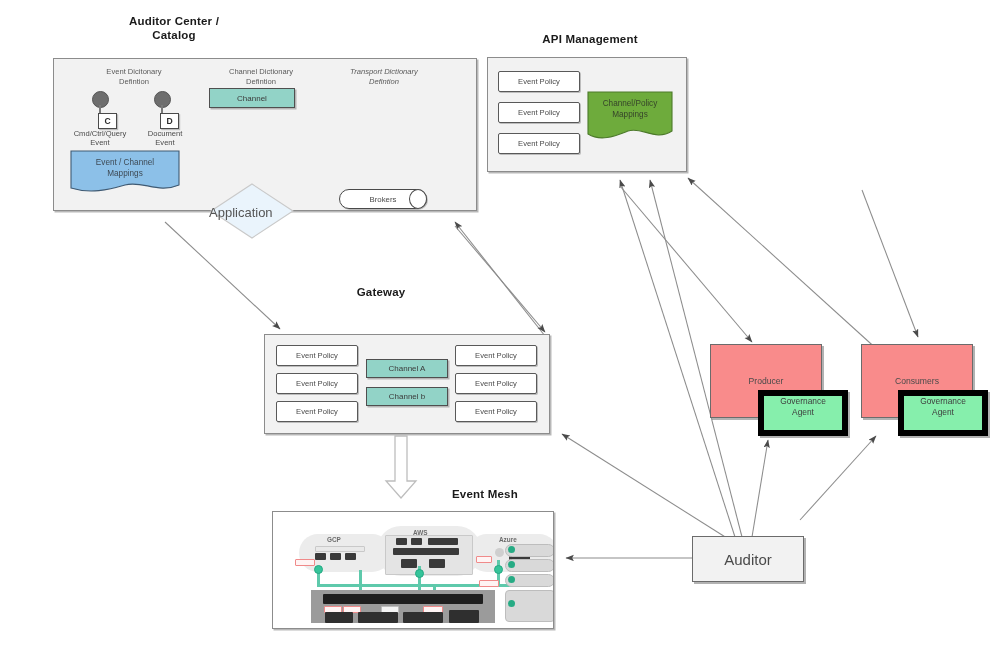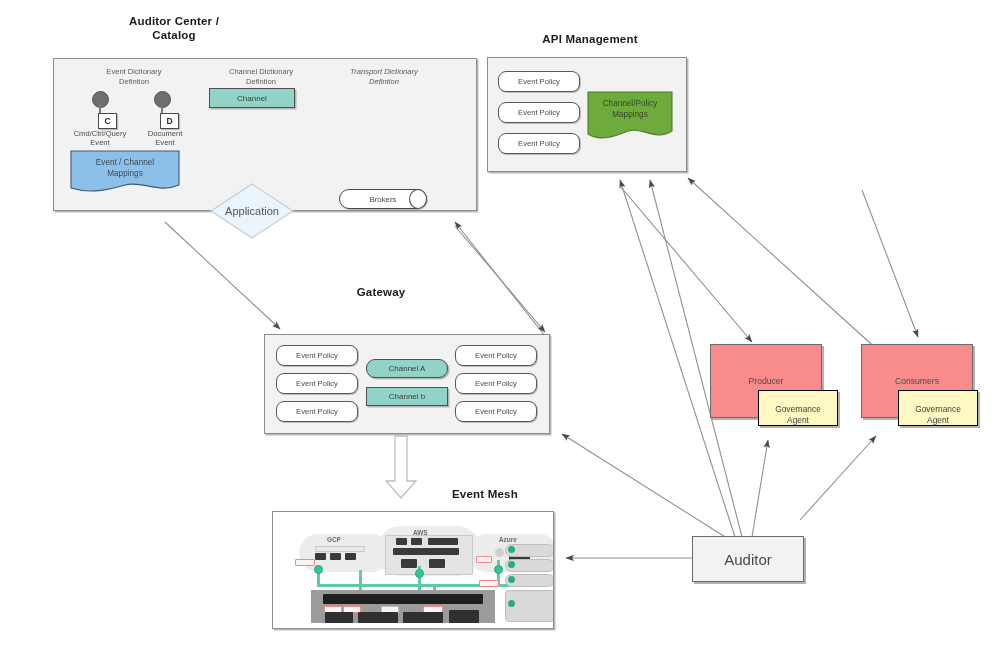--- a/index.html
+++ b/index.html
@@ -7,53 +7,53 @@
        font-family:"Liberation Sans","DejaVu Sans",sans-serif;color:#404040;}
   .abs{position:absolute;}
   .svg-layer{position:absolute;left:0;top:0;width:992px;height:645px;pointer-events:none;}
 
   .section-title{font-weight:bold;font-size:11.5px;color:#1a1a1a;text-align:center;line-height:14px;letter-spacing:.2px;}
 
   .panel{background:#f2f2f2;border:1px solid #8c8c8c;box-shadow:1.5px 1.5px 0 rgba(0,0,0,.28);}
 
   .sub-label{font-size:7.6px;color:#5a5a5a;text-align:center;line-height:9.6px;}
 
-  .pill{border:1px solid #595959;border-radius:8px;background:#ffffff;
+  .pill{border:1px solid #595959;border-radius:2px;background:#ffffff;
         font-size:7.6px;color:#4a4a4a;display:flex;align-items:center;justify-content:center;
         box-shadow:1px 1px 0 rgba(0,0,0,.22);}
 
   .teal-box{background:#92d3c7;border:1px solid #4f4f4f;font-size:8px;color:#3b3b3b;
             display:flex;align-items:center;justify-content:center;
             box-shadow:1.5px 1.5px 0 rgba(0,0,0,.25);}
 
   .cyl{position:relative;background:#ffffff;border:1px solid #4a4a4a;border-radius:11px;
        font-size:7.8px;color:#4a4a4a;display:flex;align-items:center;justify-content:center;
        box-shadow:1px 1px 0 rgba(0,0,0,.22);}
   .cyl:after{content:"";position:absolute;right:-1px;top:-1px;width:18px;height:calc(100% + 2px);
              border:1px solid #4a4a4a;border-radius:50%;background:#fff;box-sizing:border-box;}
   .cyl span{position:relative;z-index:2;}
 
   .doc-wrap{position:relative;}
   .doc-text{position:absolute;left:0;top:0;width:100%;text-align:center;
             font-size:8.2px;line-height:10.5px;color:#3e4a55;}
 
   .diamond{position:relative;}
-  .diamond-text{position:absolute;left:0;top:0;width:100%;text-align:center;font-size:11px;color:#555;}
+  .diamond-text{position:absolute;left:0;top:0;width:100%;text-align:left;font-size:13px;color:#555;}
 
   .node-dot{width:15px;height:15px;border-radius:50%;background:#6e6e6e;border:1px solid #555;}
   .node-leg{width:1.6px;background:#7a7a7a;}
   .letter-box{border:1px solid #4a4a4a;background:#fff;font-size:8.6px;font-weight:bold;color:#2c2c2c;
               display:flex;align-items:center;justify-content:center;box-shadow:1.2px 1.2px 0 rgba(0,0,0,.22);}
   .node-cap{font-size:7.6px;line-height:9.4px;color:#4a4a4a;text-align:center;}
 
   .red-box{background:#f98b8b;border:1px solid #6b6b6b;font-size:8.6px;color:#4a4a4a;
            display:flex;align-items:center;justify-content:center;
            box-shadow:2px 2px 0 rgba(0,0,0,.3);}
-  .white-box{background:#fef9c3;border:1px solid #000000;font-size:8.4px;color:#3d3d3d;line-height:10.5px;
-             display:flex;align-items:flex-end;justify-content:center;text-align:center;
+  .white-box{background:#86efac;border:6px solid #000000;font-size:8.4px;color:#3d3d3d;line-height:10.5px;
+             display:flex;align-items:flex-start;justify-content:center;text-align:center;
              box-shadow:2px 2px 0 rgba(0,0,0,.3);}
   .auditor-box{background:#f2f2f2;border:1px solid #6b6b6b;font-size:15px;color:#4a4a4a;
                display:flex;align-items:center;justify-content:center;
                box-shadow:2px 2px 0 rgba(0,0,0,.3);}
 
   
   .mesh-panel{background:#ffffff;border:1px solid #8c8c8c;box-shadow:1.5px 1.5px 0 rgba(0,0,0,.28);}
   .mesh-inner{position:absolute;left:0;top:0;width:100%;height:100%;overflow:hidden;background:#fff;}
   .cloud{position:absolute;background:#ececec;border-radius:24px;}
   .cloud:before,.cloud:after{content:"";position:absolute;background:#ececec;border-radius:50%;}
@@ -206,21 +206,21 @@
   <div class="abs pill" style="left:11px;top:10px;width:80px;height:19px;">
     <span>Event Policy</span>
     </div>
   <div class="abs pill" style="left:11px;top:38px;width:80px;height:19px;">
     <span>Event Policy</span>
     </div>
   <div class="abs pill" style="left:11px;top:66px;width:80px;height:19px;">
     <span>Event Policy</span>
     </div>
 
-  <div class="abs teal-box" style="left:101px;top:24px;width:80px;height:17px;border-radius:9px;">
+  <div class="abs teal-box" style="left:101px;top:24px;width:80px;height:17px;">
     <span>Channel A</span>
     </div>
   <div class="abs teal-box" style="left:101px;top:52px;width:80px;height:17px;">
     <span>Channel b</span>
     </div>
 
   <div class="abs pill" style="left:190px;top:10px;width:80px;height:19px;">
     <span>Event Policy</span>
     </div>
   <div class="abs pill" style="left:190px;top:38px;width:80px;height:19px;">

